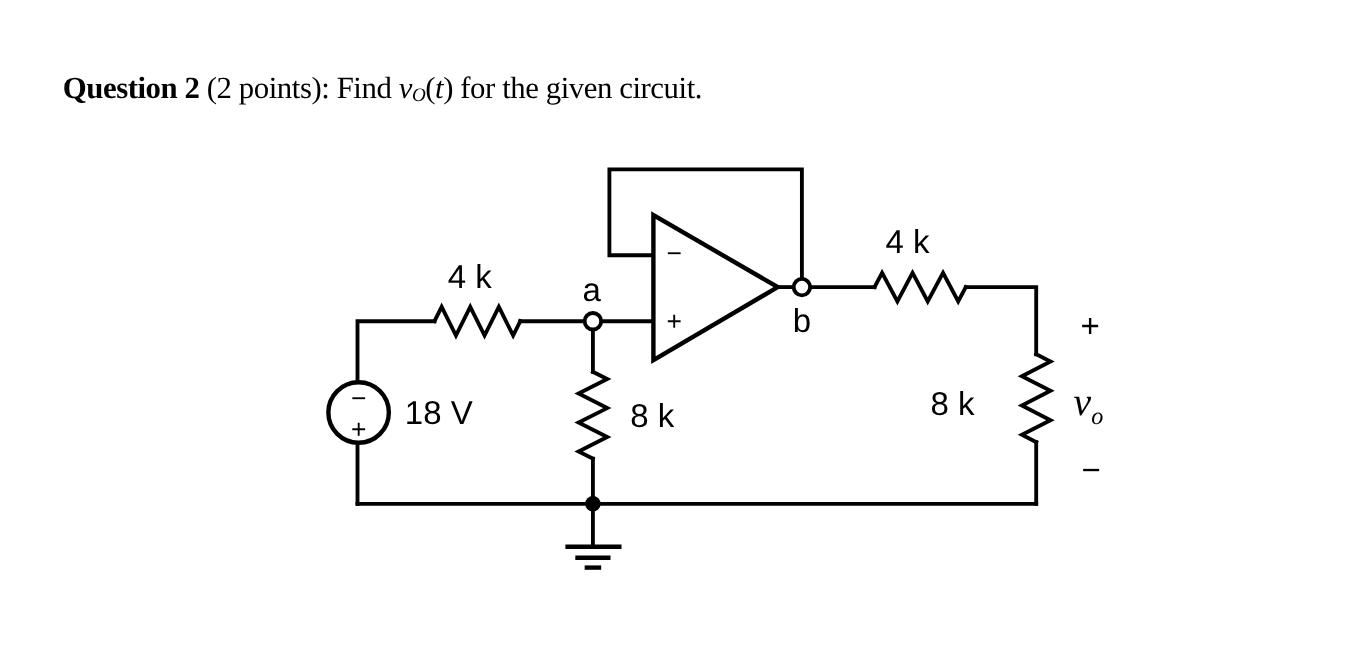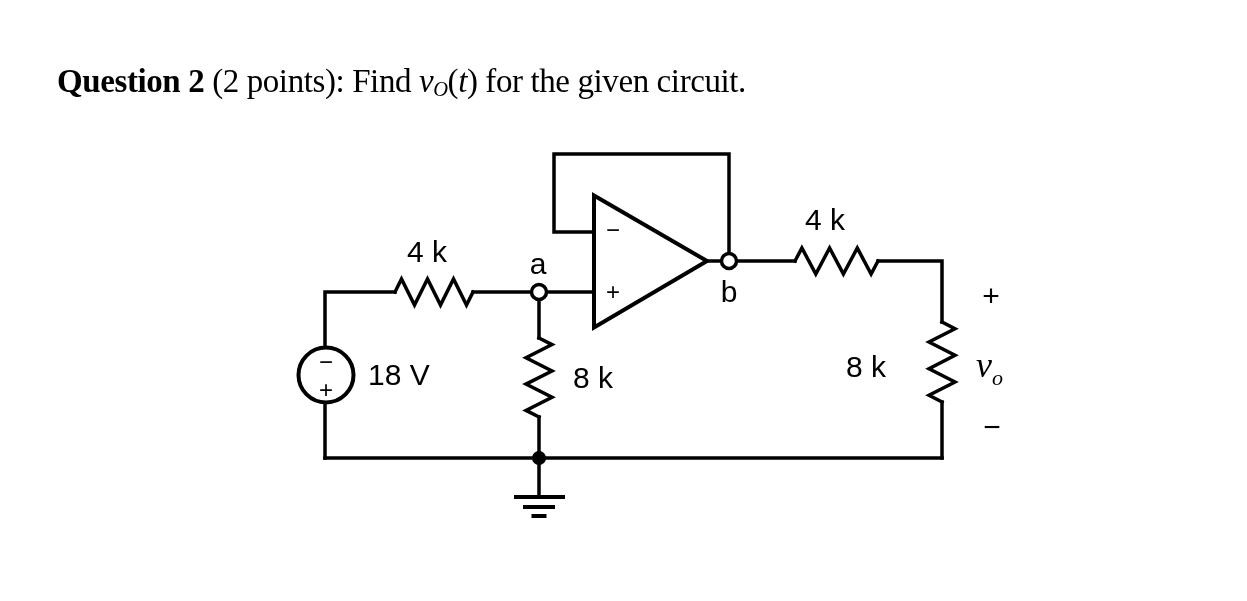--- a/index.html
+++ b/index.html
@@ -9,21 +9,21 @@
     height: 601px;
     background: #ffffff;
     overflow: hidden;
     font-family: "Liberation Sans", sans-serif;
   }
   .question-title {
     position: absolute;
     left: 57px;
     top: 64px;
     font-family: "Liberation Serif", serif;
-    font-size: 33px;
+    font-size: 28px;
     letter-spacing: -0.4px;
     color: #000;
     line-height: 34px;
     white-space: nowrap;
   }
   .question-title b { font-weight: bold; }
   .question-title i { font-style: italic; }
   .question-title sub {
     font-size: 0.62em;
     line-height: 0;

